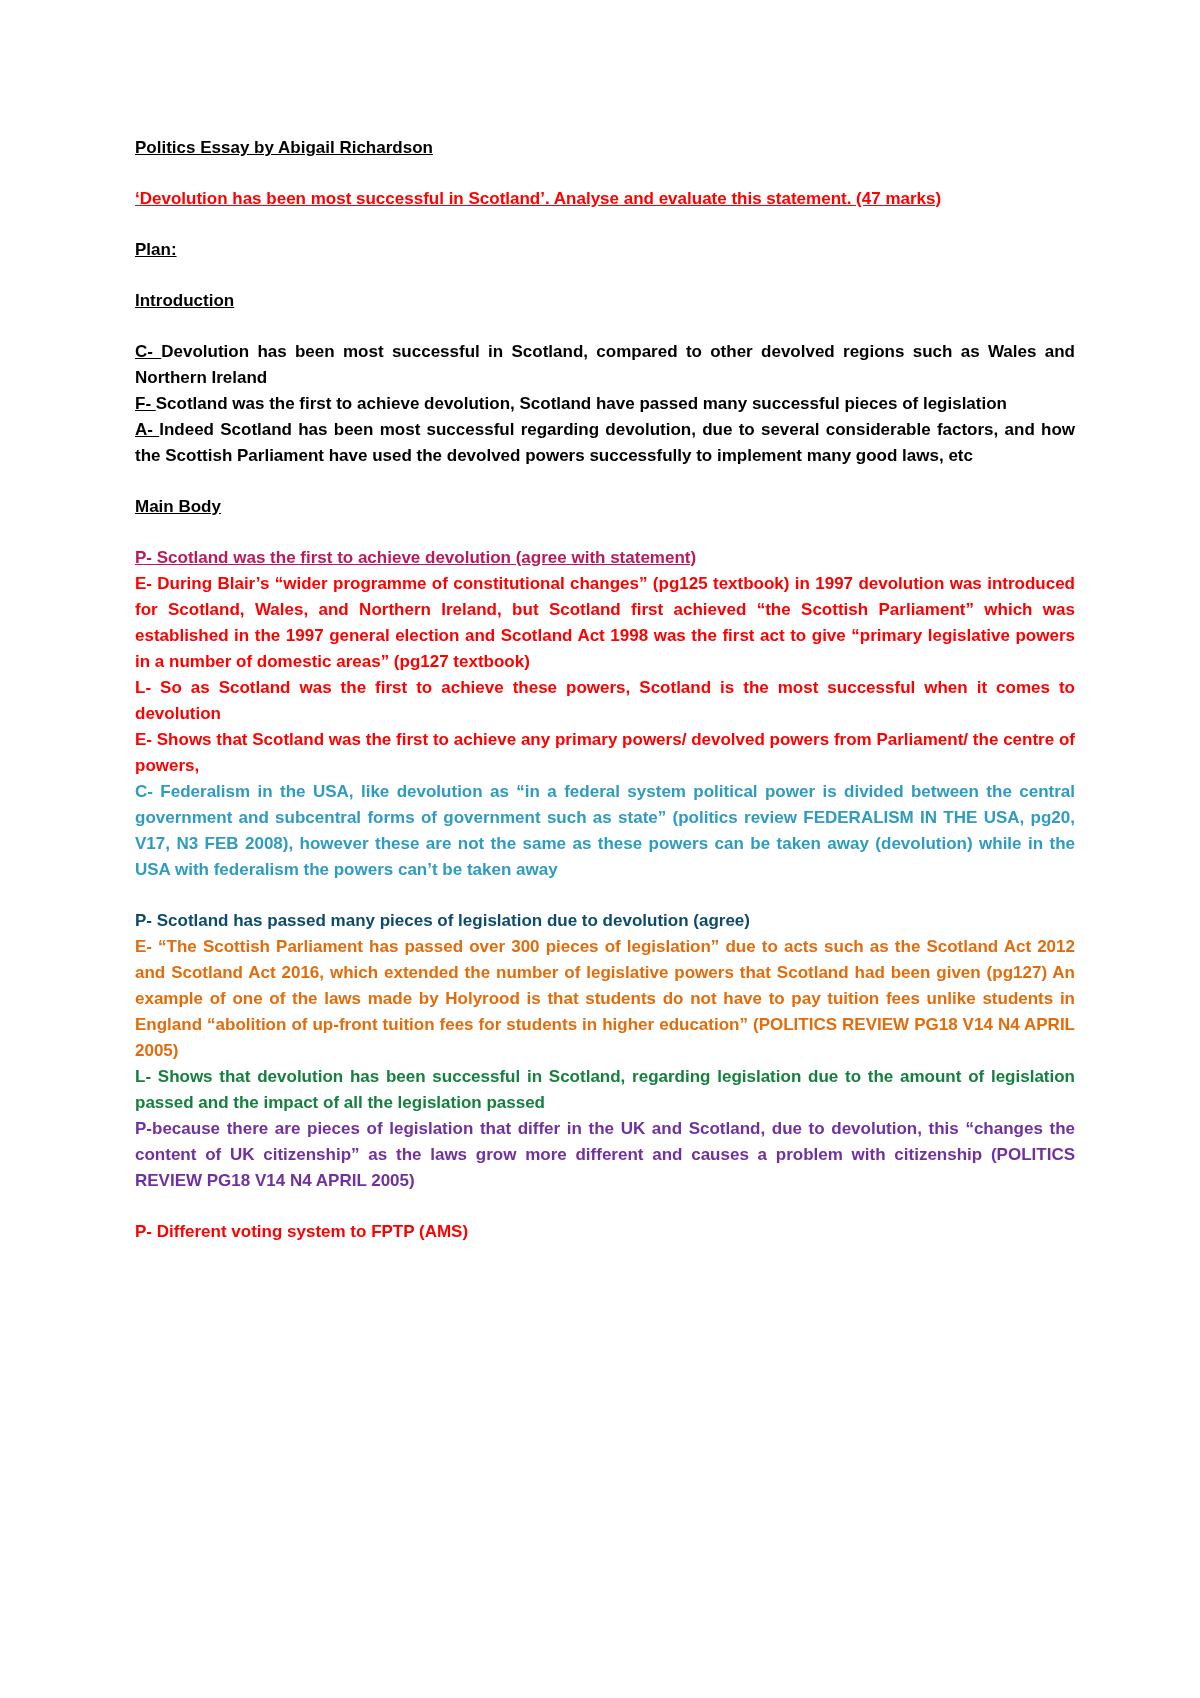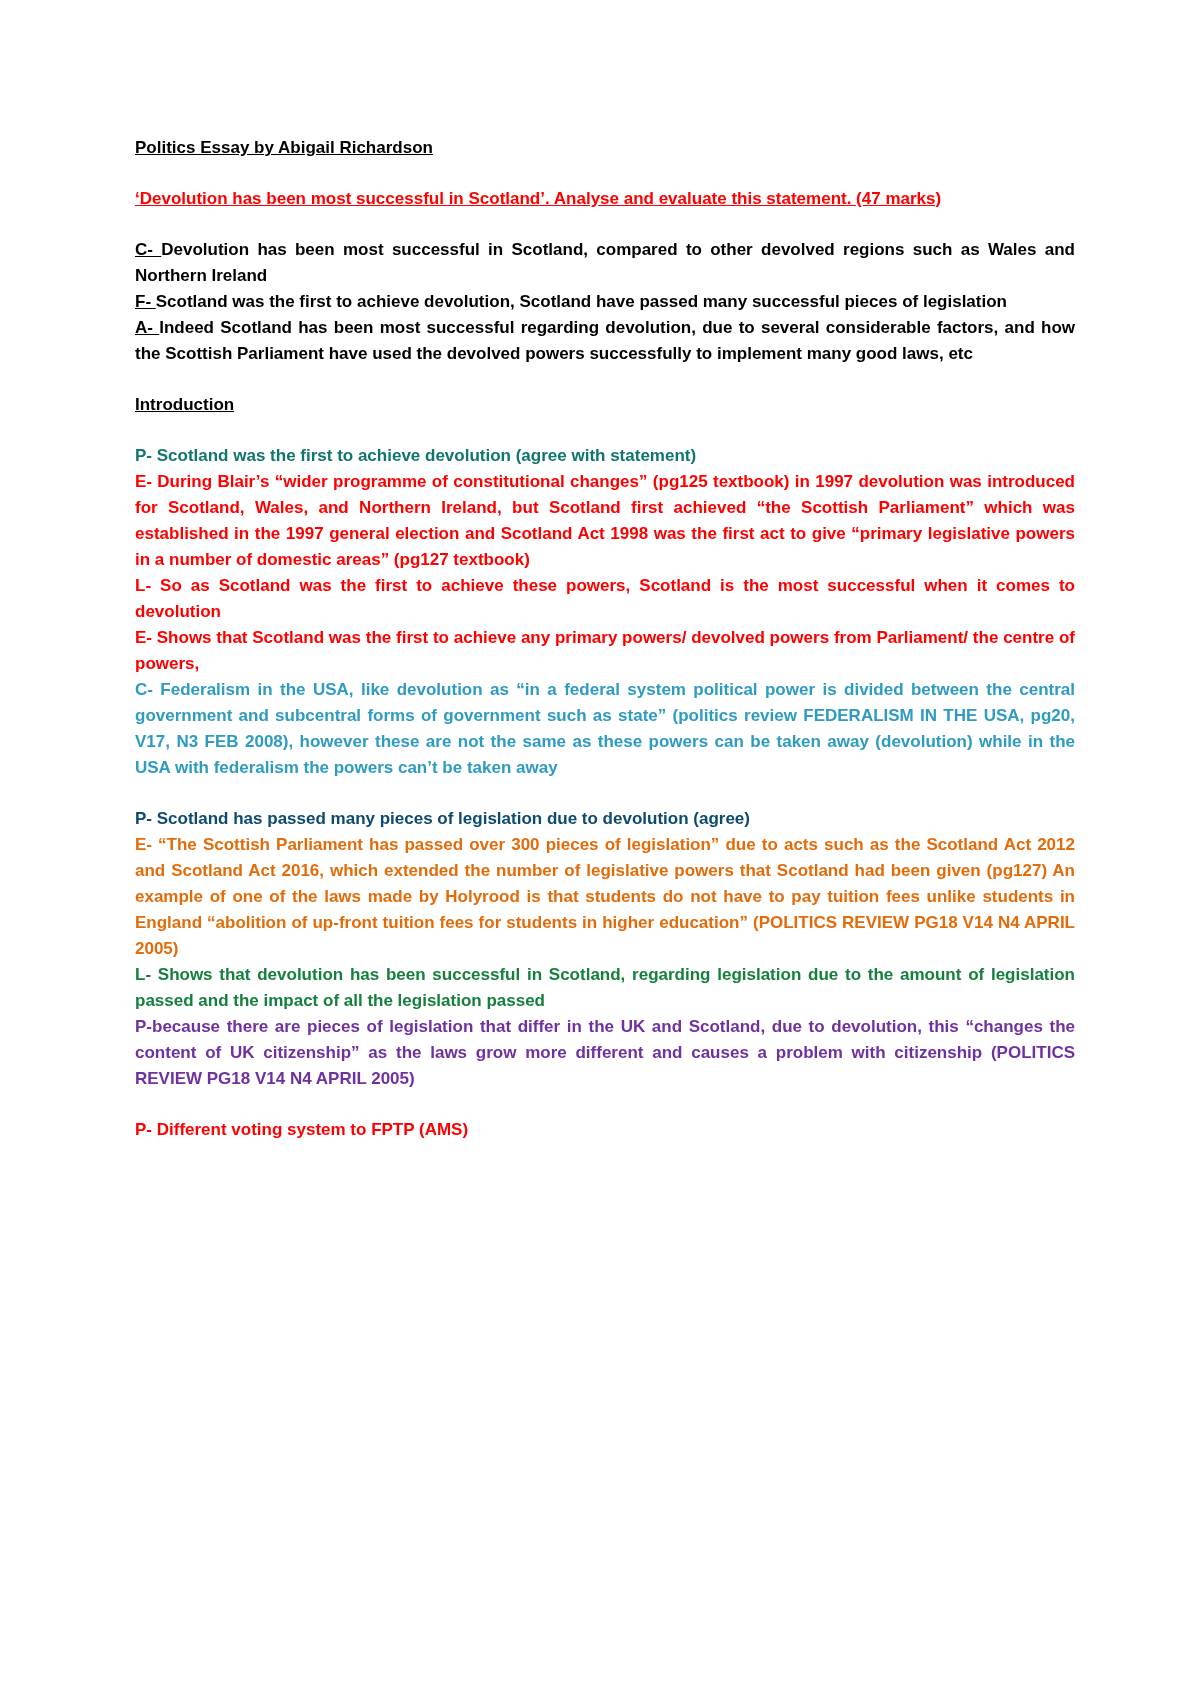--- a/index.html
+++ b/index.html
@@ -43,29 +43,35 @@
 
 <div class="doc-page">
   <div>
       <div class="block">
         <div class="para left"><span class="run u" style="color: rgb(0, 0, 0);">Politics Essay by Abigail Richardson</span></div>
       </div>
       <div class="block">
         <div class="para left"><span class="run u" style="color: rgb(255, 0, 0);">‘Devolution has been most successful in Scotland’. Analyse and evaluate this statement. (47 marks)</span></div>
       </div>
       <div class="block">
+        <div class="para left"><span class="run u" style="color: rgb(0, 0, 0);">Plan: </span></div>
+      </div>
+      <div class="block">
+        <div class="para left"><span class="run u" style="color: rgb(0, 0, 0);">Introduction </span></div>
+      </div>
+      <div class="block">
         <div class="para"><span class="run u" style="color: rgb(0, 0, 0);">C- </span><span class="run" style="color: rgb(0, 0, 0);">Devolution has been most successful in Scotland, compared to other devolved regions such as Wales and Northern Ireland</span></div>
         <div class="para"><span class="run u" style="color: rgb(0, 0, 0);">F- </span><span class="run" style="color: rgb(0, 0, 0);">Scotland was the first to achieve devolution, Scotland have passed many successful pieces of legislation</span></div>
         <div class="para"><span class="run u" style="color: rgb(0, 0, 0);">A- </span><span class="run" style="color: rgb(0, 0, 0);">Indeed Scotland has been most successful regarding devolution, due to several considerable factors, and how the Scottish Parliament have used the devolved powers successfully to implement many good laws, etc</span></div>
       </div>
       <div class="block">
-        <div class="para left"><span class="run u" style="color: rgb(0, 0, 0);">Introduction </span></div>
+        <div class="para left"><span class="run u" style="color: rgb(0, 0, 0);">Main Body</span></div>
       </div>
       <div class="block">
-        <div class="para"><span class="run" style="color: #0f766e;">P- Scotland was the first to achieve devolution (agree with statement)</span></div>
+        <div class="para"><span class="run" style="color: #be185d; text-decoration: underline;">P- Scotland was the first to achieve devolution (agree with statement)</span></div>
         <div class="para"><span class="run" style="color: rgb(255, 0, 0);">E- During Blair’s “wider programme of constitutional changes” (pg125 textbook) in 1997 devolution was introduced for Scotland, Wales, and Northern Ireland, but Scotland first achieved “the Scottish Parliament” which was established in the 1997 general election and Scotland Act 1998 was the first act to give “primary legislative powers in a number of domestic areas” (pg127 textbook)</span></div>
         <div class="para"><span class="run" style="color: rgb(255, 0, 0);">L- So as Scotland was the first to achieve these powers, Scotland is the most successful when it comes to devolution</span></div>
         <div class="para"><span class="run" style="color: rgb(255, 0, 0);">E- Shows that Scotland was the first to achieve any primary powers/ devolved powers from Parliament/ the centre of powers,</span></div>
         <div class="para"><span class="run" style="color: rgb(46, 155, 192);">C- Federalism in the USA, like devolution as “in a federal system political power is divided between the central government and subcentral forms of government such as state” (politics review FEDERALISM IN THE USA, pg20, V17, N3 FEB 2008), however these are not the same as these powers can be taken away (devolution) while in the USA with federalism the powers can’t be taken away</span></div>
       </div>
       <div class="block">
         <div class="para"><span class="run" style="color: #0c4a6e;">P- Scotland has passed many pieces of legislation due to devolution (agree)</span></div>
         <div class="para"><span class="run" style="color: rgb(227, 108, 10);">E- “The Scottish Parliament has passed over 300 pieces of legislation” due to acts such as the Scotland Act 2012 and Scotland Act 2016, which extended the number of legislative powers that Scotland had been given (pg127) An example of one of the laws made by Holyrood is that students do not have to pay tuition fees unlike students in England “abolition of up-front tuition fees for students in higher education” (POLITICS REVIEW PG18 V14 N4 APRIL 2005)</span></div>
         <div class="para"><span class="run" style="color: #15803d;">L- Shows that devolution has been successful in Scotland, regarding legislation due to the amount of legislation passed and the impact of all the legislation passed</span></div>
         <div class="para"><span class="run" style="color: rgb(112, 48, 160);">P-because there are pieces of legislation that differ in the UK and Scotland, due to devolution, this “changes the content of UK citizenship” as the laws grow more different and causes a problem with citizenship (POLITICS REVIEW PG18 V14 N4 APRIL 2005)</span></div>

